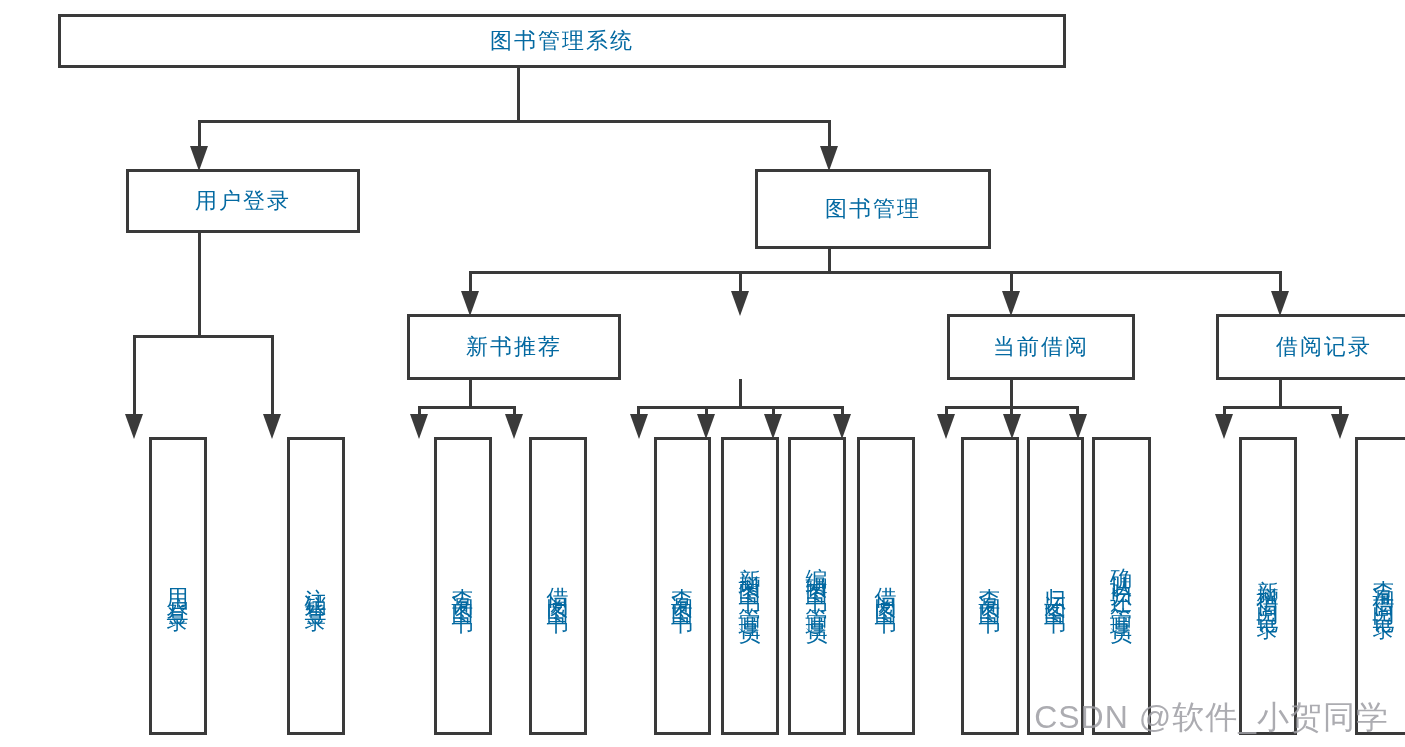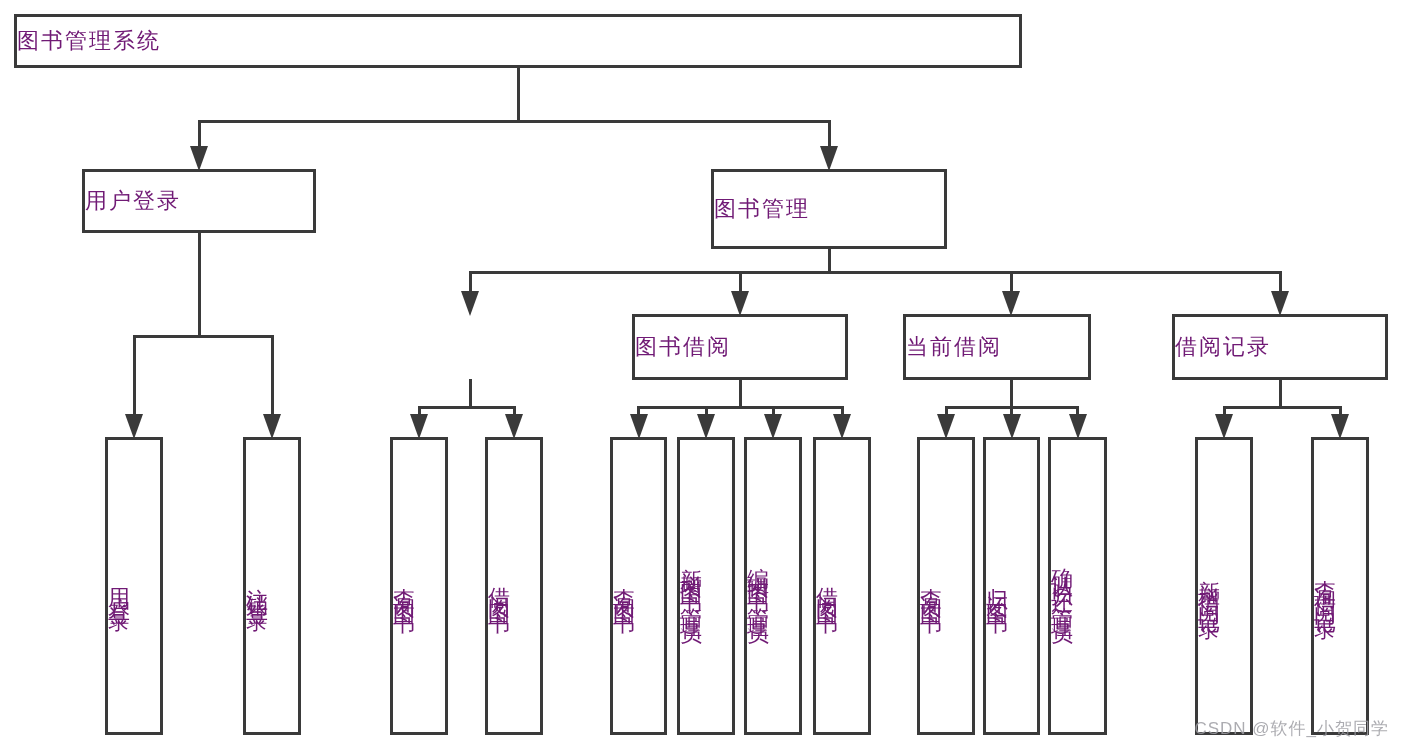--- a/index.html
+++ b/index.html
@@ -15,22 +15,24 @@
     overflow: hidden;
     font-family: "Liberation Sans", sans-serif;
   }
   .node {
     position: absolute;
     box-sizing: border-box;
     border: 3px solid #3a3a3a;
     background: #ffffff;
     display: flex;
     align-items: center;
-    color: #701a75;
+    justify-content: center;
+    color: #0369a1;
     z-index: 2;
+    margin-left: 44px;
   }
   .node.horiz .label {
     font-size: 22px;
     letter-spacing: 2px;
     white-space: nowrap;
   }
   .node.vert .label {
     writing-mode: vertical-rl;
     text-orientation: mixed;
     font-size: 22px;
@@ -49,21 +51,21 @@
     height: 0;
     border-left: 9px solid transparent;
     border-right: 9px solid transparent;
     border-top: 25px solid #3a3a3a;
     z-index: 1;
   }
   .watermark {
     position: absolute;
     right: 16px;
     bottom: 7px;
-    font-size: 17px;
+    font-size: 32px;
     letter-spacing: 1px;
     color: #9e9ea4;
     opacity: 0.85;
     z-index: 5;
     white-space: nowrap;
   }
 </style>
 </head>
 <body>
 
@@ -71,22 +73,22 @@
   <div class="watermark">CSDN @软件_小贺同学</div>
 <div class="node horiz" style="left: 14px; top: 14px; width: 1008px; height: 54px;">
       <span class="label">图书管理系统</span>
     </div>
     <div class="node horiz" style="left: 82px; top: 169px; width: 234px; height: 64px;">
       <span class="label">用户登录</span>
     </div>
     <div class="node horiz" style="left: 711px; top: 169px; width: 236px; height: 80px;">
       <span class="label">图书管理</span>
     </div>
-    <div class="node horiz" style="left: 632px; top: 314px; width: 216px; height: 66px;">
-      <span class="label">图书借阅</span>
+    <div class="node horiz" style="left: 363px; top: 314px; width: 214px; height: 66px;">
+      <span class="label">新书推荐</span>
     </div>
     <div class="node horiz" style="left: 903px; top: 314px; width: 188px; height: 66px;">
       <span class="label">当前借阅</span>
     </div>
     <div class="node horiz" style="left: 1172px; top: 314px; width: 216px; height: 66px;">
       <span class="label">借阅记录</span>
     </div>
     <div class="node vert" style="left: 105px; top: 437px; width: 58px; height: 298px;">
       <span class="label">用户登录</span>
     </div>

